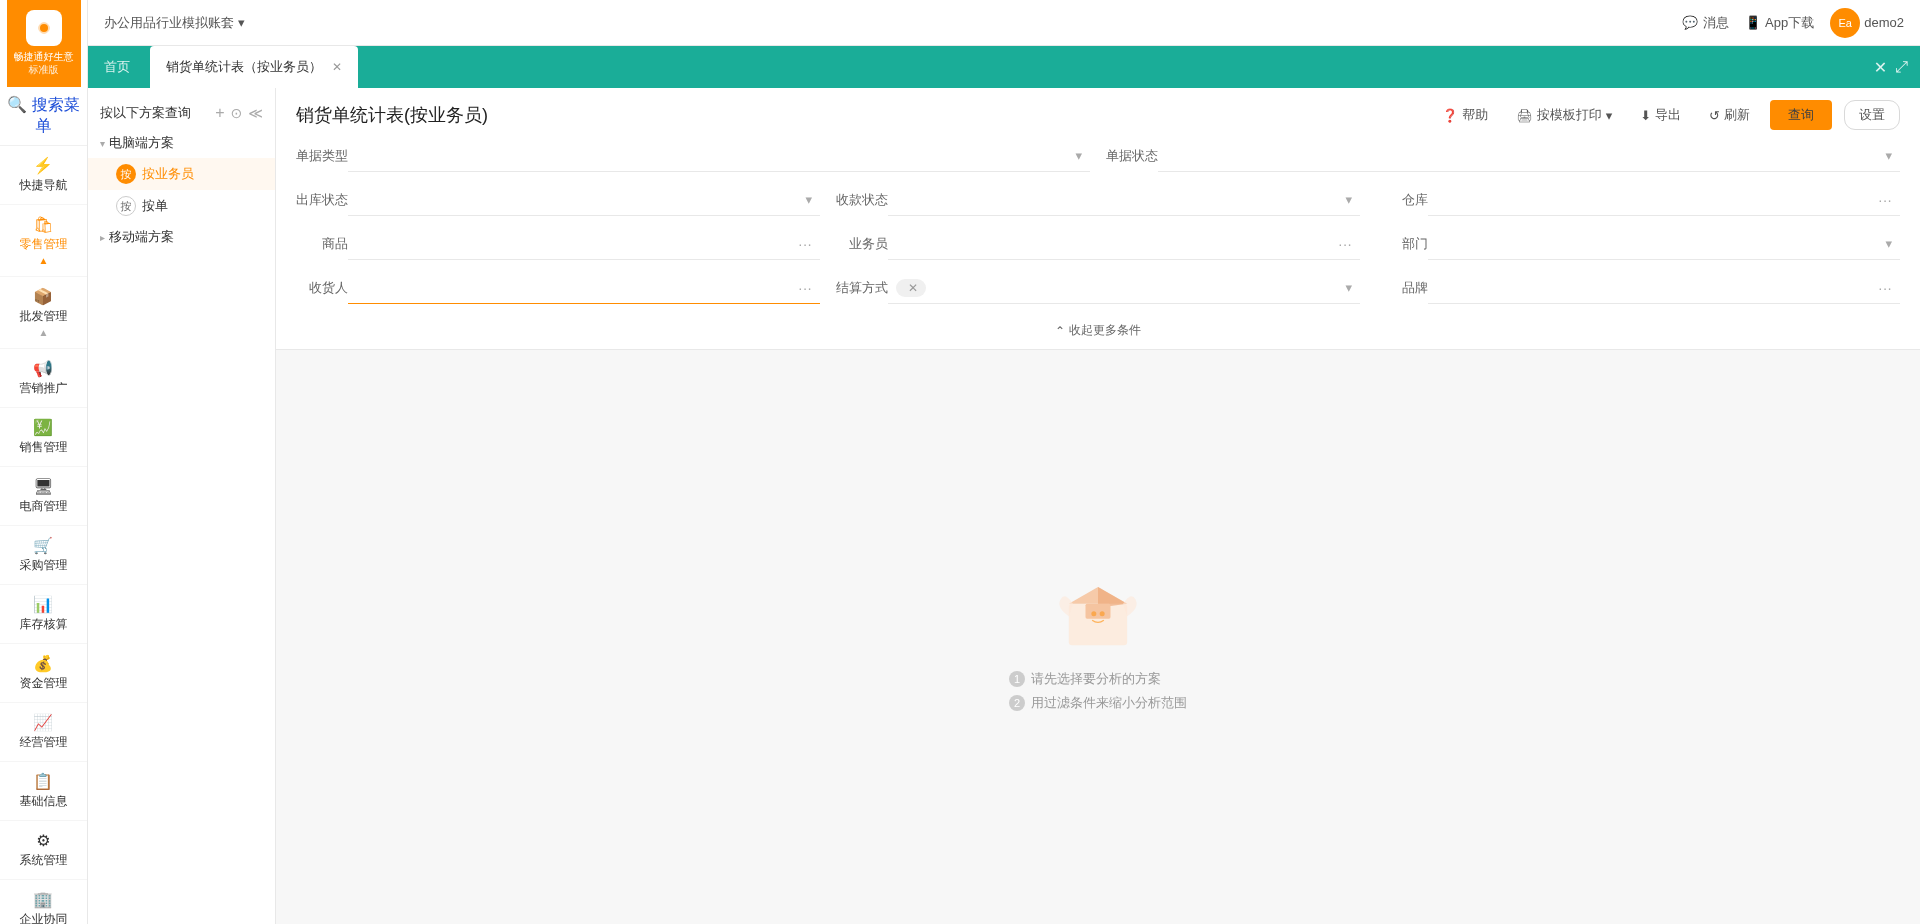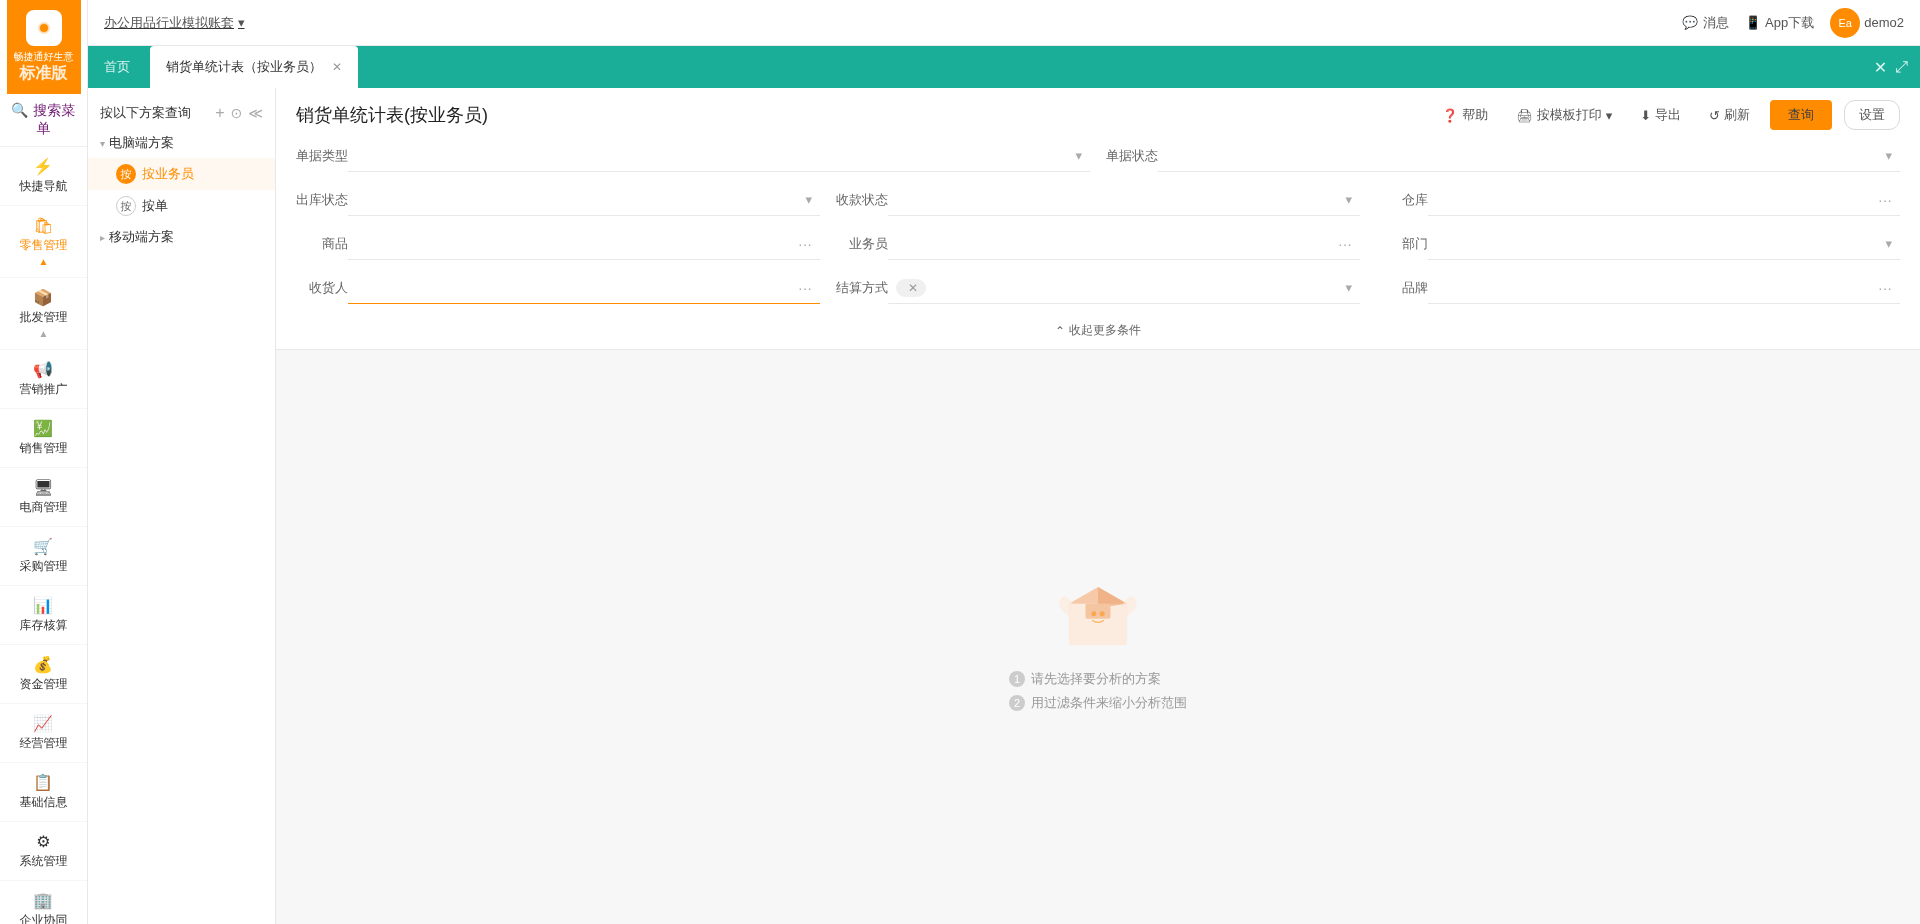--- a/index.html
+++ b/index.html
@@ -36,22 +36,22 @@
       display: flex;
       align-items: center;
       justify-content: center;
       margin-bottom: 4px;
     }
     .logo-icon svg { width: 24px; height: 24px; }
     .sidebar-search {
       padding: 8px 6px;
       width: 100%;
       border-bottom: 1px solid #f0f0f0;
-      color: #701a75;
-      font-size: 14px;
+      color: #1d4ed8;
+      font-size: 16px;
       text-align: center;
       cursor: pointer;
     }
     .sidebar-nav-item {
       width: 100%;
       padding: 10px 5px;
       text-align: center;
       color: #333;
       font-size: 12px;
       cursor: pointer;
@@ -82,21 +82,20 @@
       align-items: center;
       padding: 0 16px;
       justify-content: space-between;
     }
     .topbar-left {
       display: flex;
       align-items: center;
       gap: 8px;
       color: #333;
       font-size: 13px;
-      text-decoration: underline;
     }
     .topbar-dropdown {
       display: flex;
       align-items: center;
       gap: 4px;
       cursor: pointer;
       color: #555;
     }
     .topbar-right {
       display: flex;
@@ -462,21 +461,21 @@
 <div class="sidebar">
   <div class="sidebar-logo">
     <div class="logo-icon">
       <svg viewBox="0 0 24 24" fill="#ff8c00">
         <circle cx="12" cy="12" r="10" fill="#fff"></circle>
         <path d="M8 8 Q12 4 16 8 Q20 12 16 16 Q12 20 8 16 Q4 12 8 8Z" fill="#ff8c00" opacity="0.3"></path>
         <circle cx="12" cy="12" r="4" fill="#ff8c00"></circle>
       </svg>
     </div>
     <span style="font-size:10px;line-height:1.3;text-align:center;">畅捷通好生意</span>
-    <span style="font-size:16px;opacity:0.85;font-weight:bold;">标准版</span>
+    <span style="font-size:10px;opacity:0.85;">标准版</span>
   </div>
 
   <div class="sidebar-search">
     <span>🔍</span>
     <span>搜索菜单</span>
   </div>
 
   <div class="sidebar-nav-item">
     <span class="nav-icon">⚡</span>
     <span>快捷导航</span>

